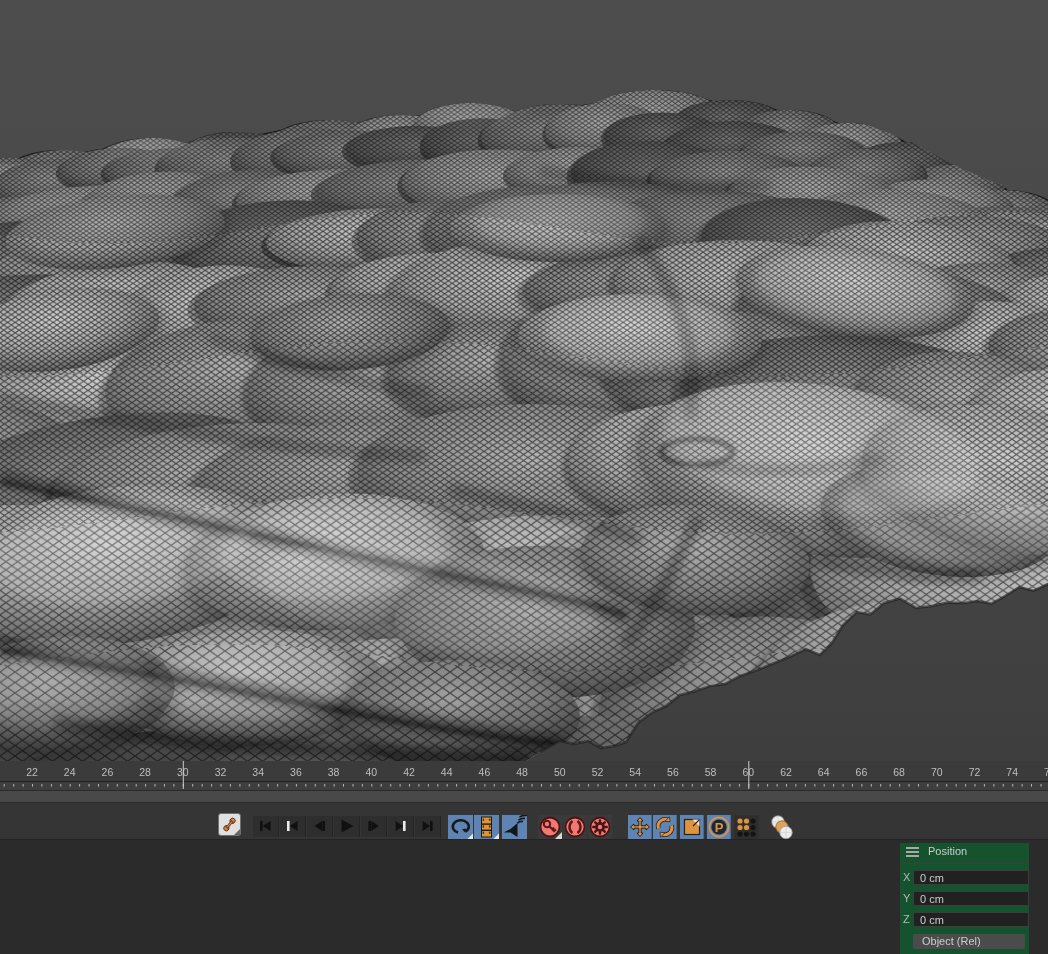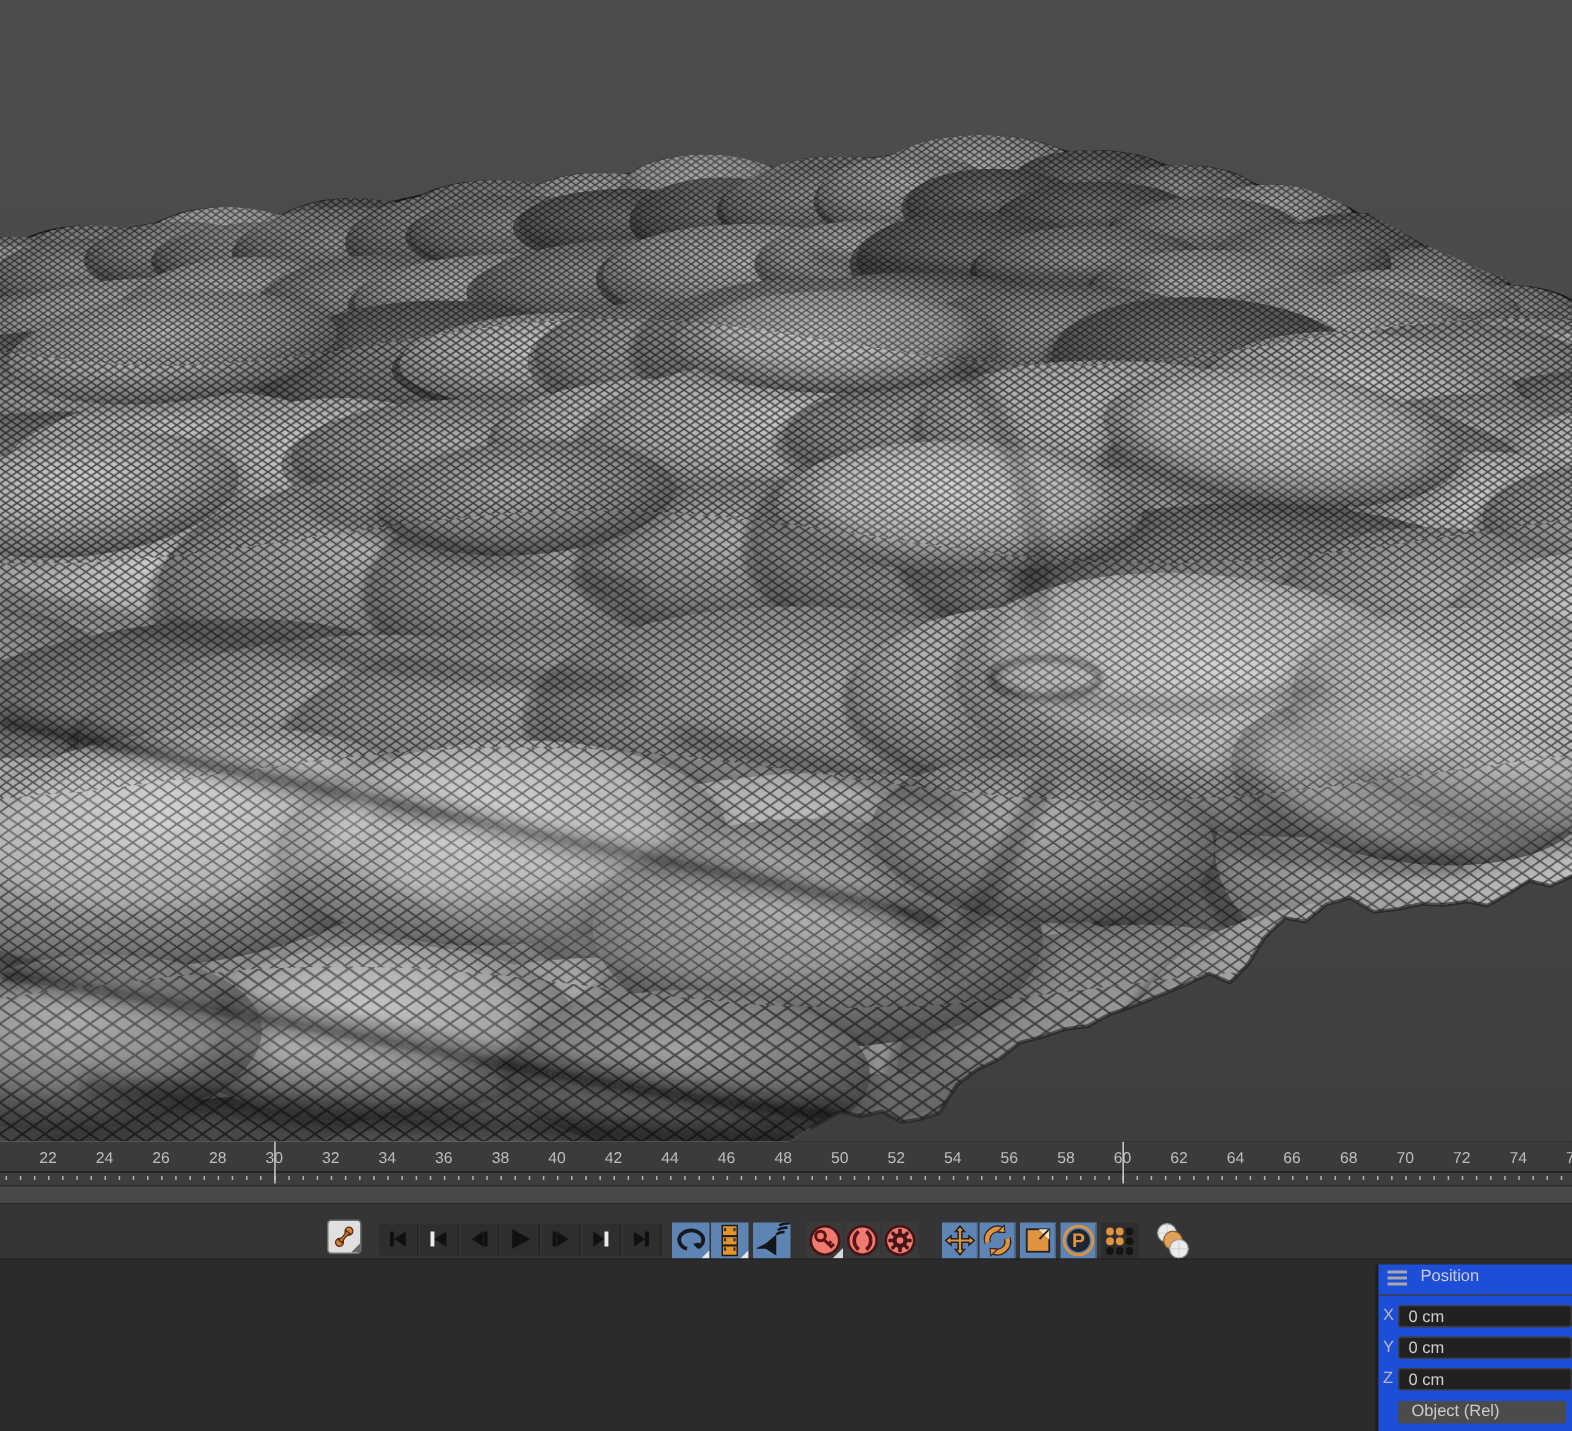--- a/index.html
+++ b/index.html
@@ -612,21 +612,21 @@
         <circle cx="10" cy="8" r="6.2" fill="#ececec" stroke="#9a9a9a" stroke-width="0.8"></circle>
         <path d="M10,1.8 V14.2 M3.8,8 H16.2" stroke="#cfcfcf" stroke-width="0.6"></path>
         <circle cx="14" cy="13" r="6.2" fill="#e0a159" stroke="#8a6228" stroke-width="0.8"></circle>
         <circle cx="18" cy="18.5" r="6.2" fill="#ececec" stroke="#9a9a9a" stroke-width="0.8"></circle>
         <path d="M18,12.3 V24.7 M11.8,18.5 H24.2" stroke="#cfcfcf" stroke-width="0.6"></path>
       </svg></div>
   </div>
 <div style="position:absolute;left:0;top:839px;width:1048px;height:1px;background:#232323"></div>
 <div style="position:absolute;left:0;top:840px;width:1048px;height:114px;background:#2b2b2b"></div>
 <div style="position:absolute;left:917px;top:843px;width:2px;height:111px;background:#1f1f1f"></div>
-<div style="position:absolute;left:919px;top:843px;width:129px;height:111px;background:#1d4ed8">
+<div style="position:absolute;left:900px;top:843px;width:129px;height:111px;background:#14532d">
     <div style="position:absolute;left:6px;top:4px;width:13px;height:11px">
       <div style="height:2px;background:#a8a8a8;margin-bottom:2px"></div>
       <div style="height:2px;background:#a8a8a8;margin-bottom:2px"></div>
       <div style="height:2px;background:#a8a8a8"></div>
     </div>
     <div style="position:absolute;left:28px;top:2px;font-size:11px;color:#cccccc">Position</div>
     <div style="position:absolute;left:0;top:20px;width:129px;height:1px;background:#3e3e3e"></div>
     <div style="position:absolute;left:3px;top:28px;width:8px;font-size:11px;color:#b8b8b8">X</div>
     <div style="position:absolute;left:13px;top:27px;width:116px;height:15px;background:#212121;border:1px solid #3d3d3d;border-radius:2px">
       <div style="margin:1px 0 0 6px;font-size:11px;color:#cccccc">0 cm</div>

